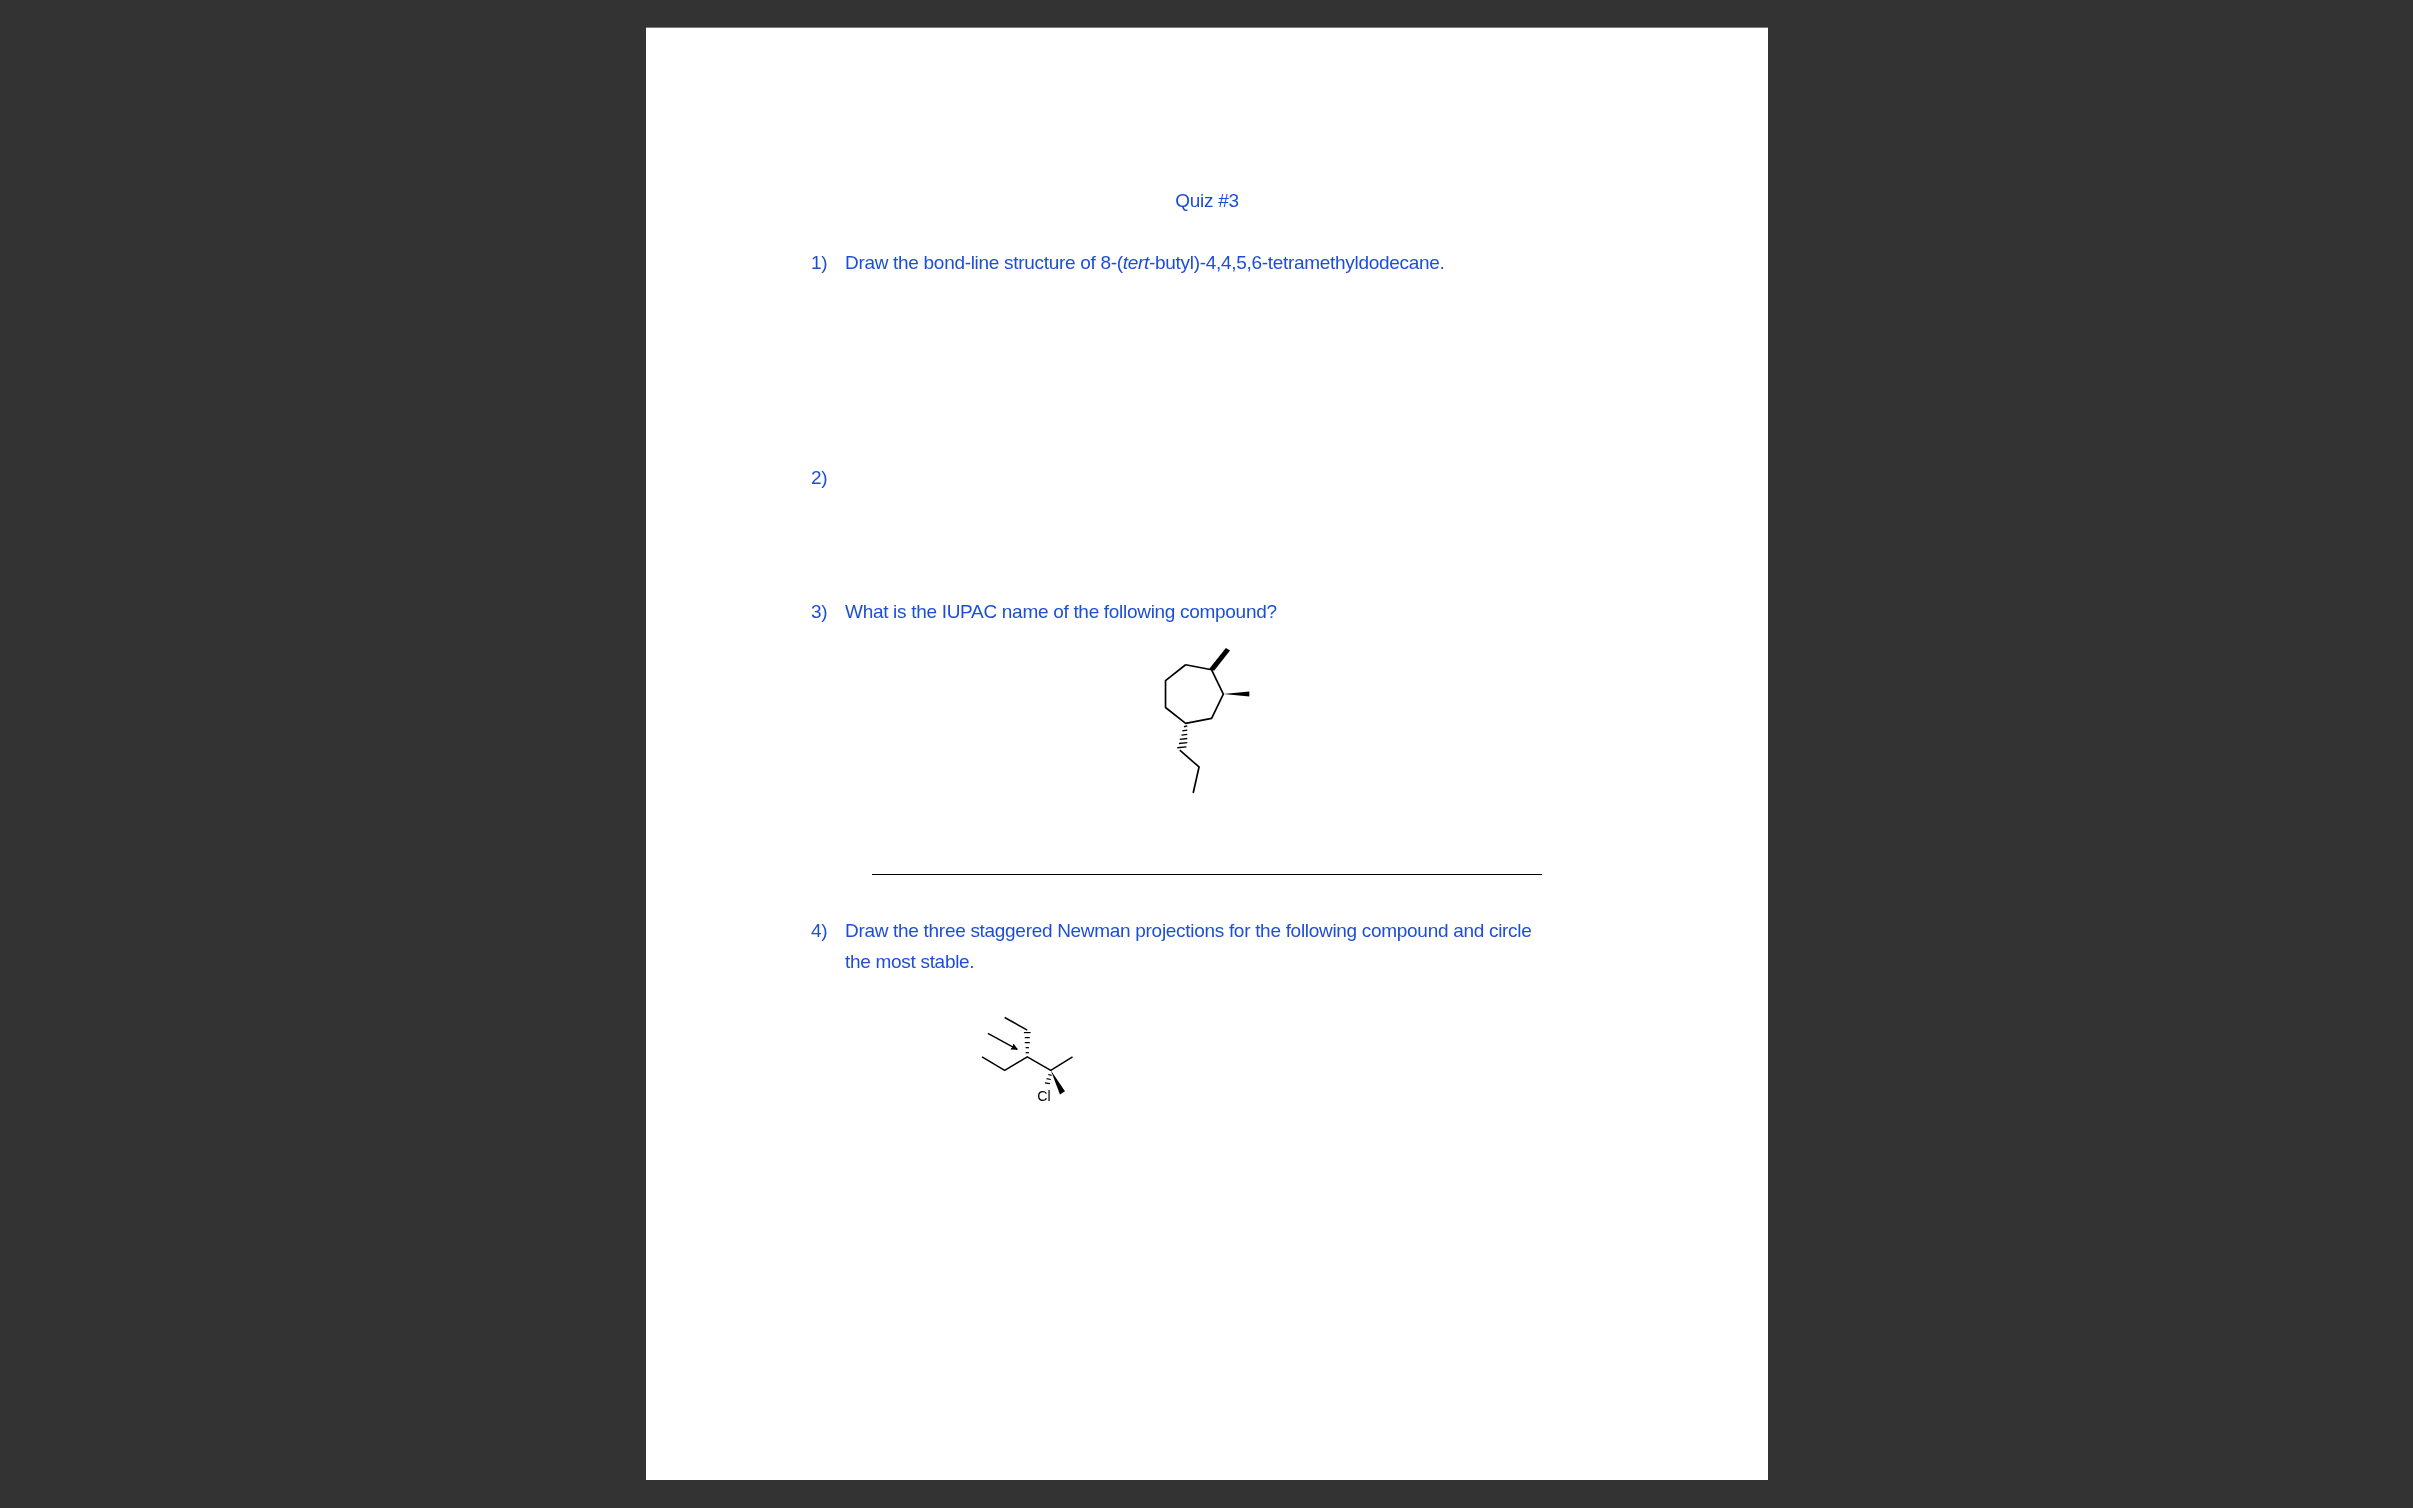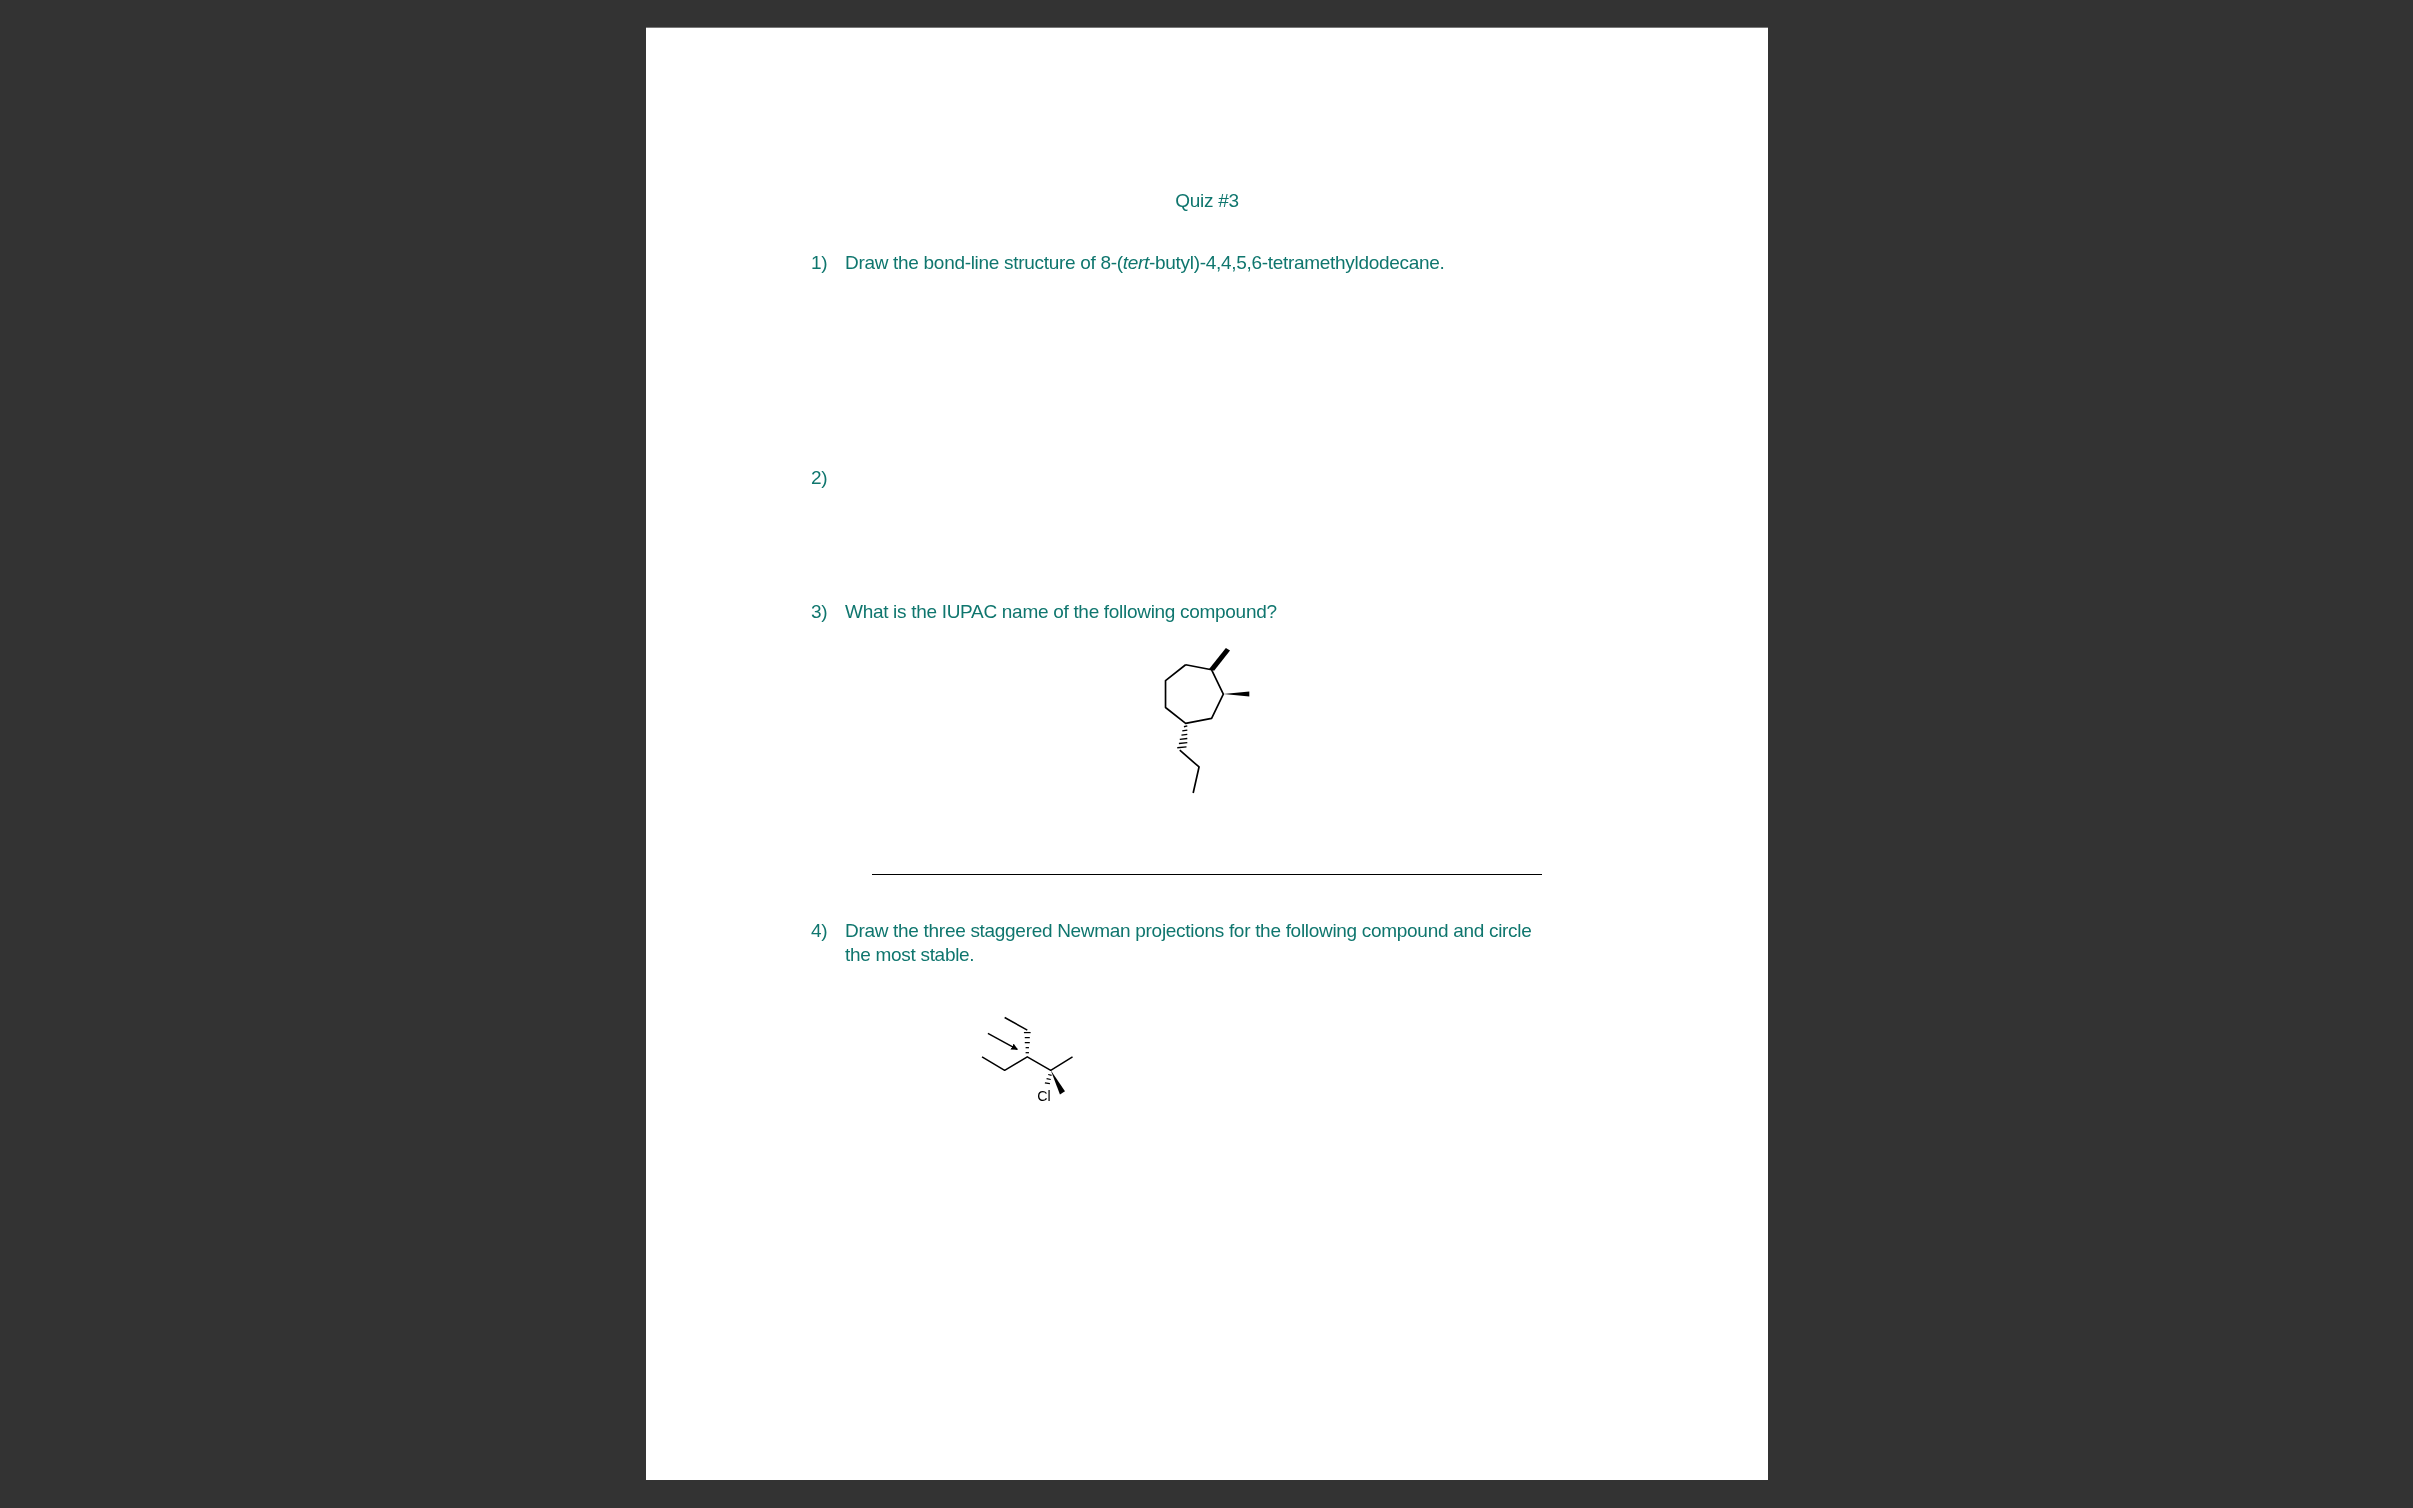--- a/index.html
+++ b/index.html
@@ -22,21 +22,21 @@
       top: 28px;
       width: 1122px;
       height: 1452px;
       background: #ffffff;
       box-shadow: 0 -0.8px 0 #8a8a8a;
     }
     .txt {
       position: absolute;
       font-family: "Liberation Sans", sans-serif;
       font-size: 19px;
-      color: #0f766e;
+      color: #1d4ed8;
       white-space: nowrap;
       line-height: 27px;
       letter-spacing: -0.3px;
     }
     .title {
       left: 0;
       width: 1122px;
       text-align: center;
       top: 159px;
     }
@@ -106,21 +106,21 @@
 
         <polyline points="1408,895 1431,915 1424,946"></polyline>
       </g>
     </svg>
 
     <div class="answer-line"></div>
 
     <div class="txt" style="top:889px;left:0;width:1122px;height:54px;">
       <span class="qnum">4)</span>
       <span class="qtext" style="top:0;">Draw the three staggered Newman projections for the following compound and circle</span>
-      <span class="qtext" style="top:24px;">the most stable.</span>
+      <span class="qtext" style="top:31px;">the most stable.</span>
     </div>
 
     <svg class="mol" width="1122" height="1452" viewBox="0 0 1339 1733">
       <defs>
         <marker id="arrowhead" markerWidth="8" markerHeight="8" refX="7" refY="4" orient="auto" markerUnits="userSpaceOnUse">
           <path d="M0,0 L8,4 L0,8 z" fill="#000"></path>
         </marker>
       </defs>
       <g transform="translate(-771,-33)" stroke="#000" stroke-width="1.8" fill="none" stroke-linejoin="round">
 

